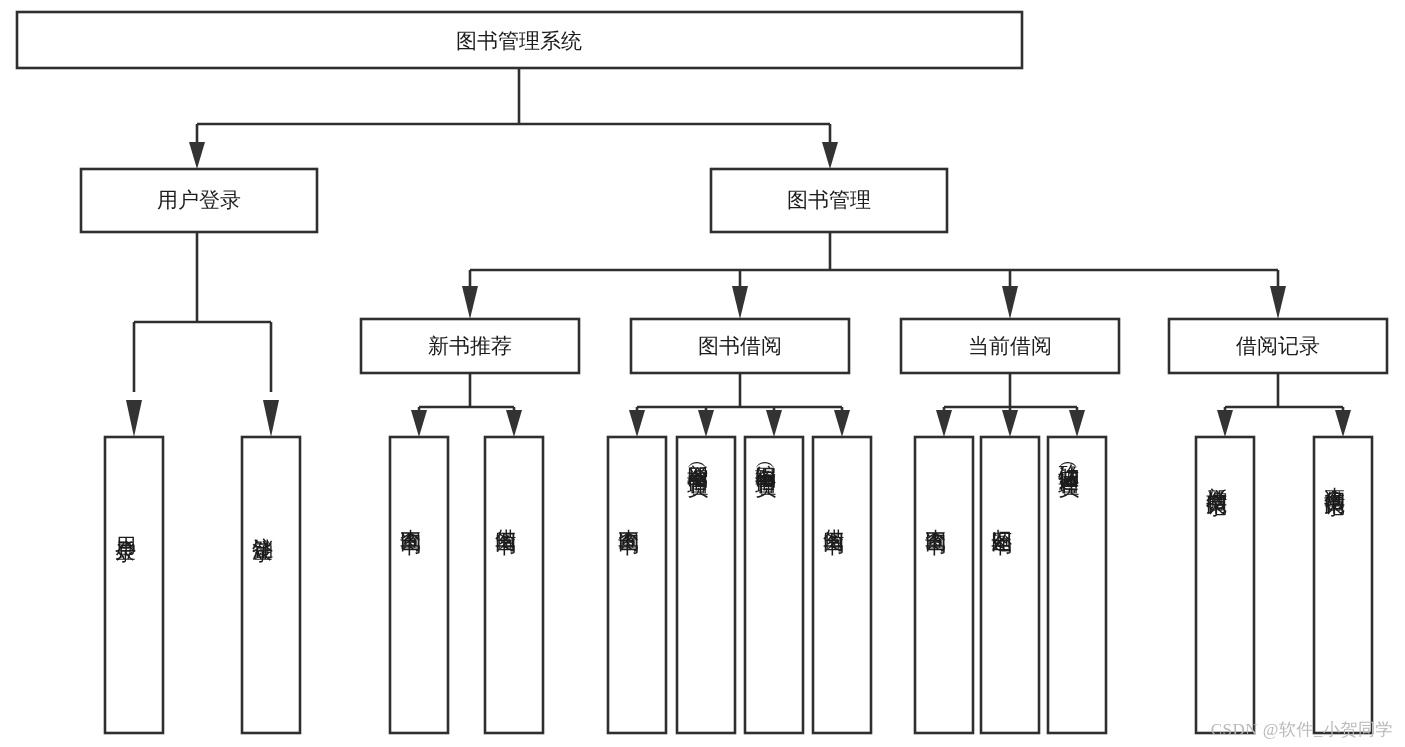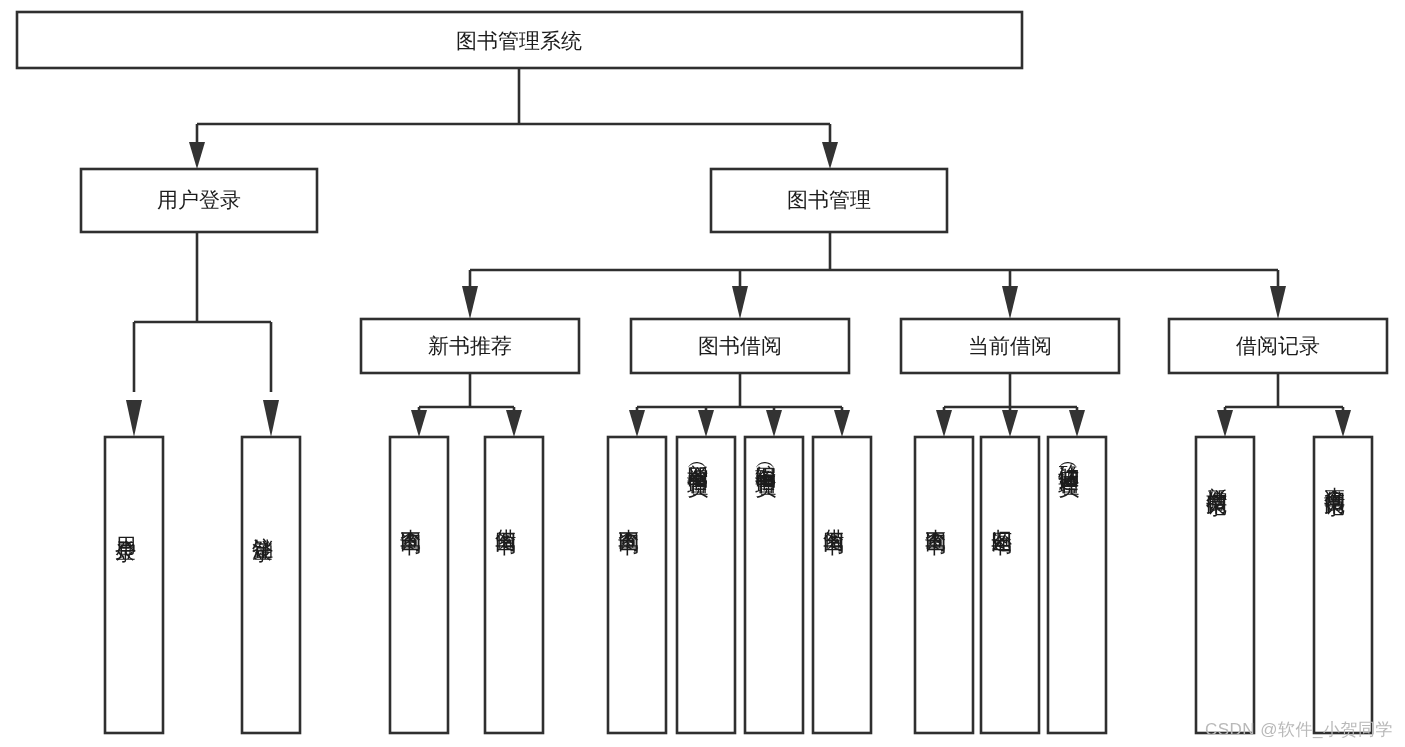--- a/index.html
+++ b/index.html
@@ -59,21 +59,21 @@
     color: #1c1c1c;
     letter-spacing: 2px;
     white-space: nowrap;
     text-align: left;
     user-select: none;
   }
   .watermark {
     position: absolute;
     right: 12px;
     bottom: 6px;
-    font-family: Liberation Sans, sans-serif;
+    font-family: Liberation Serif, serif;
     font-size: 17px;
     color: #b9b9b9;
     letter-spacing: 0.5px;
     user-select: none;
   }
 </style>
 </head>
 <body>
 
 <div id="diagram-root">

